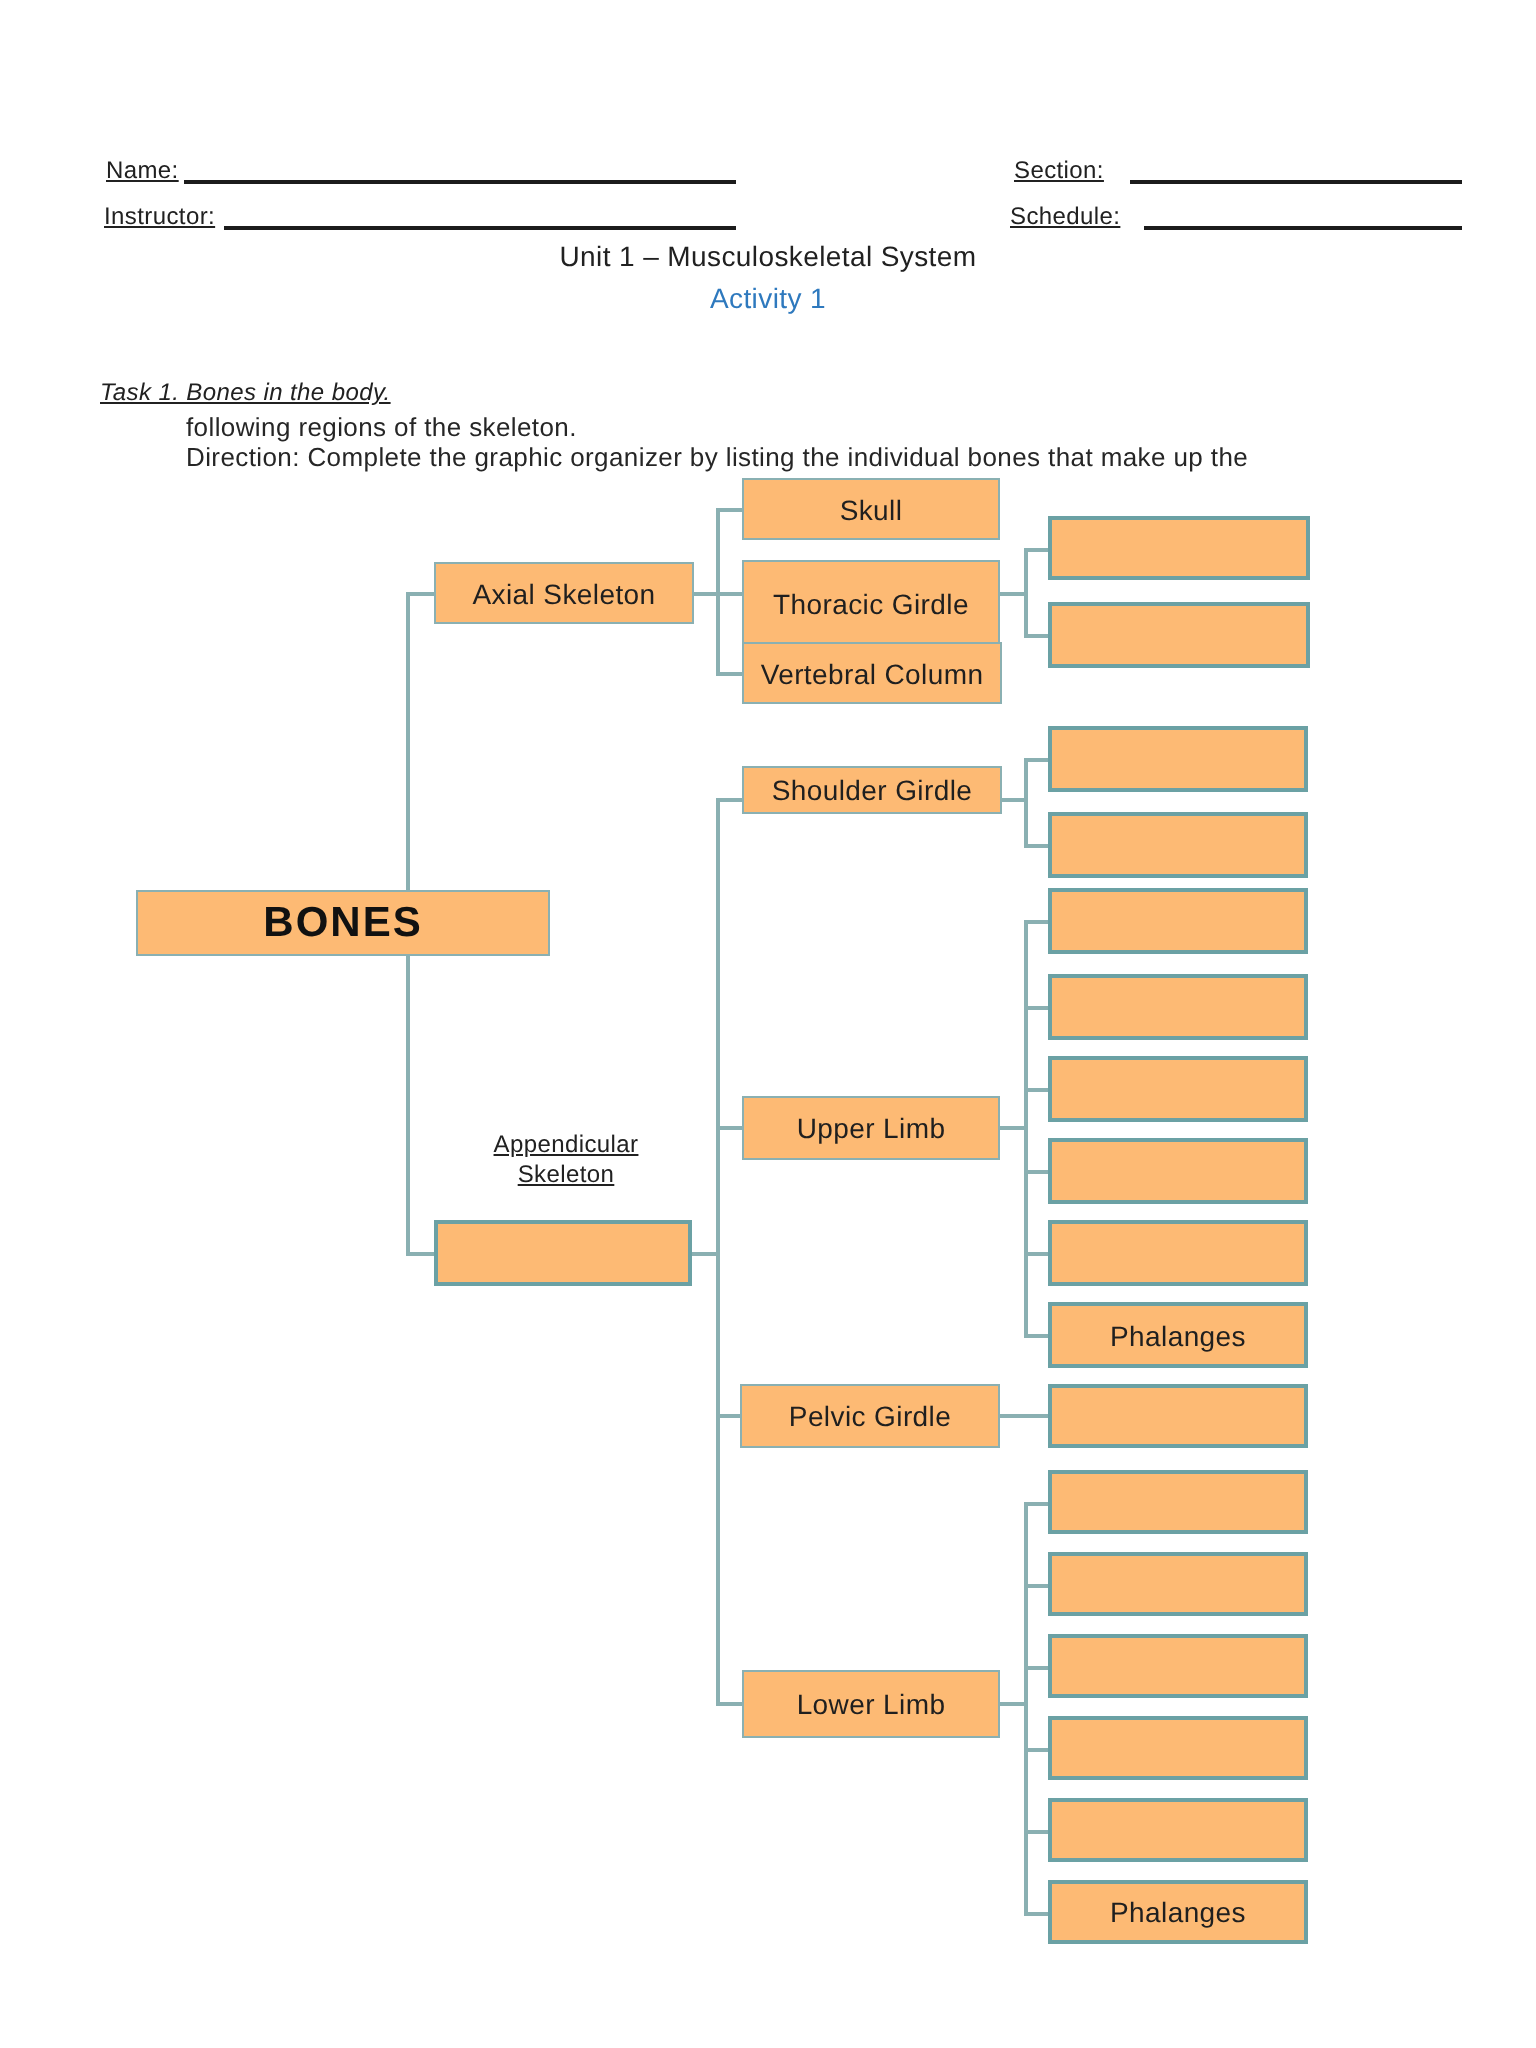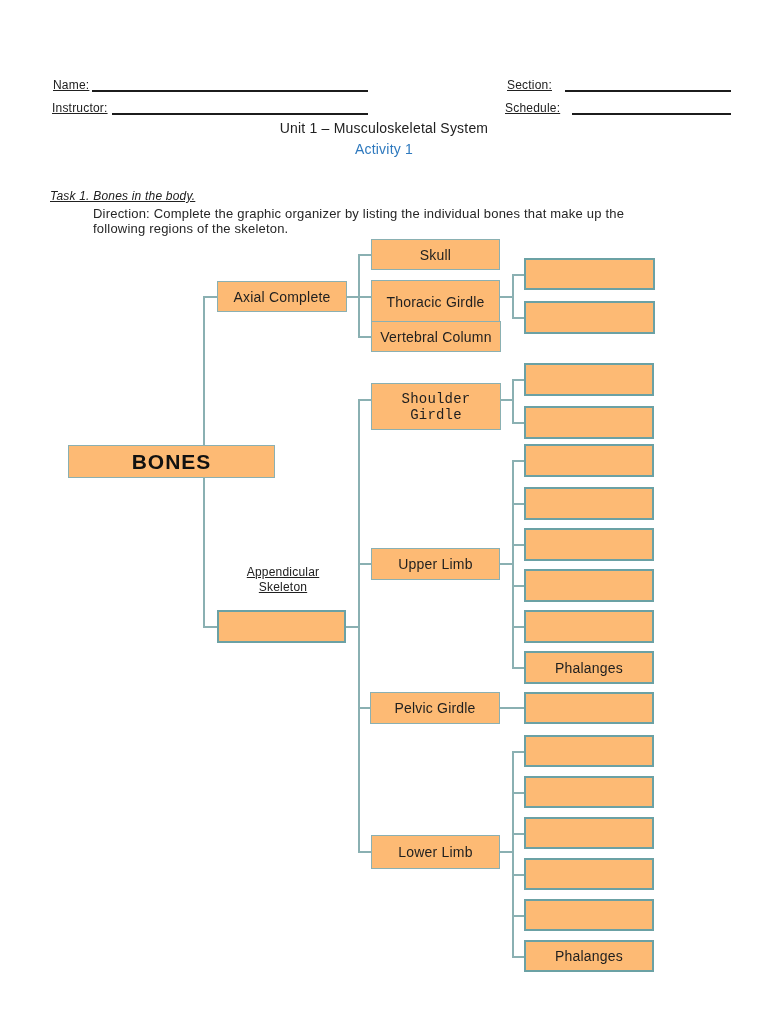--- a/index.html
+++ b/index.html
@@ -35,22 +35,22 @@
 <div class="lbl" style="left:52px;top:101px;">Instructor:</div>
 <div class="ul" style="left:112px;top:113px;width:256px;"></div>
 <div class="lbl" style="left:505px;top:101px;">Schedule:</div>
 <div class="ul" style="left:572px;top:113px;width:159px;"></div>
 
 <div class="center" style="top:120px;font-size:14px;letter-spacing:.2px;">Unit 1 – Musculoskeletal System</div>
 <div class="center blue" style="top:141px;font-size:14px;letter-spacing:.2px;">Activity 1</div>
 
 <div class="lbl italic" style="left:50px;top:189px;">Task 1. Bones in the body.</div>
 <div class="dir">
+  <div>following regions of the skeleton.</div>
   <div>Direction: Complete the graphic organizer by listing the individual bones that make up the</div>
-  <div>following regions of the skeleton.</div>
 </div>
 
 <div class="cn v" style="left:203px;top:296px;height:149px;"></div>
 <div class="cn v" style="left:203px;top:478px;height:150px;"></div>
 <div class="cn h" style="left:203px;top:296px;width:14px;"></div>
 <div class="cn h" style="left:203px;top:626px;width:14px;"></div>
 
 <div class="cn h" style="left:347px;top:296px;width:12px;"></div>
 <div class="cn v" style="left:358px;top:254px;height:83px;"></div>
 <div class="cn h" style="left:358px;top:254px;width:13px;"></div>
@@ -89,31 +89,31 @@
 <div class="cn v" style="left:512px;top:751px;height:206px;"></div>
 <div class="cn h" style="left:512px;top:751px;width:12px;"></div>
 <div class="cn h" style="left:512px;top:792px;width:12px;"></div>
 <div class="cn h" style="left:512px;top:833px;width:12px;"></div>
 <div class="cn h" style="left:512px;top:874px;width:12px;"></div>
 <div class="cn h" style="left:512px;top:915px;width:12px;"></div>
 <div class="cn h" style="left:512px;top:956px;width:12px;"></div>
 
 <div class="node root" style="left:68px;top:445px;width:207px;height:33px;">BONES</div>
 
-<div class="node" style="left:217px;top:281px;width:130px;height:31px;">Axial Complete</div>
+<div class="node" style="left:217px;top:281px;width:130px;height:31px;">Axial Skeleton</div>
 <div class="node" style="left:371px;top:239px;width:129px;height:31px;">Skull</div>
 <div class="node" style="left:371px;top:280px;width:129px;height:44px;">Thoracic Girdle</div>
 <div class="node" style="left:371px;top:321px;width:130px;height:31px;">Vertebral Column</div>
 <div class="node blank" style="left:524px;top:258px;width:131px;height:32px;"></div>
 <div class="node blank" style="left:524px;top:301px;width:131px;height:33px;"></div>
 
 <div class="lbl" style="left:233px;top:565px;width:100px;white-space:normal;text-align:center;line-height:15px;">Appendicular Skeleton</div>
 <div class="node blank" style="left:217px;top:610px;width:129px;height:33px;"></div>
 
-<div class="node" style="left:371px;top:383px;width:130px;height:47px;font-family:Liberation Mono, monospace;">Shoulder Girdle</div>
+<div class="node" style="left:371px;top:383px;width:130px;height:24px;">Shoulder Girdle</div>
 <div class="node blank" style="left:524px;top:363px;width:130px;height:33px;"></div>
 <div class="node blank" style="left:524px;top:406px;width:130px;height:33px;"></div>
 
 <div class="node" style="left:371px;top:548px;width:129px;height:32px;">Upper Limb</div>
 <div class="node blank" style="left:524px;top:444px;width:130px;height:33px;"></div>
 <div class="node blank" style="left:524px;top:487px;width:130px;height:33px;"></div>
 <div class="node blank" style="left:524px;top:528px;width:130px;height:33px;"></div>
 <div class="node blank" style="left:524px;top:569px;width:130px;height:33px;"></div>
 <div class="node blank" style="left:524px;top:610px;width:130px;height:33px;"></div>
 <div class="node blank" style="left:524px;top:651px;width:130px;height:33px;">Phalanges</div>

